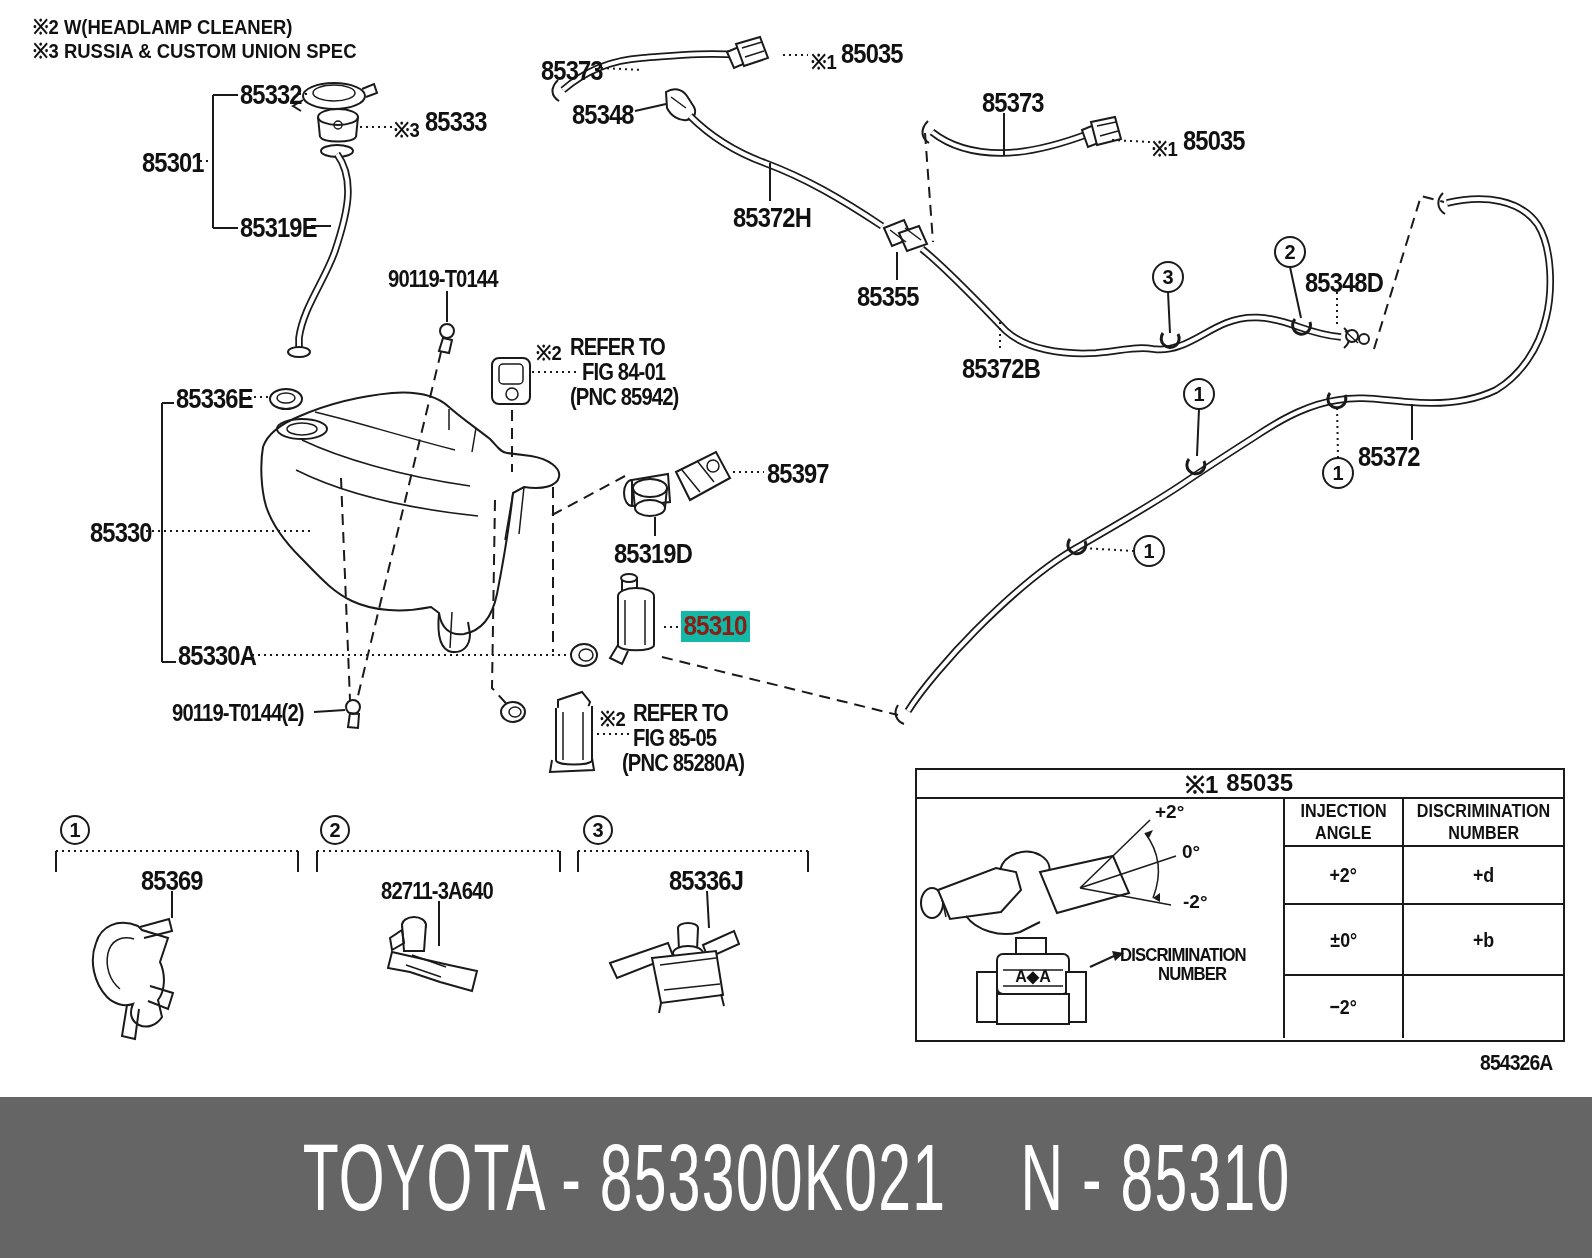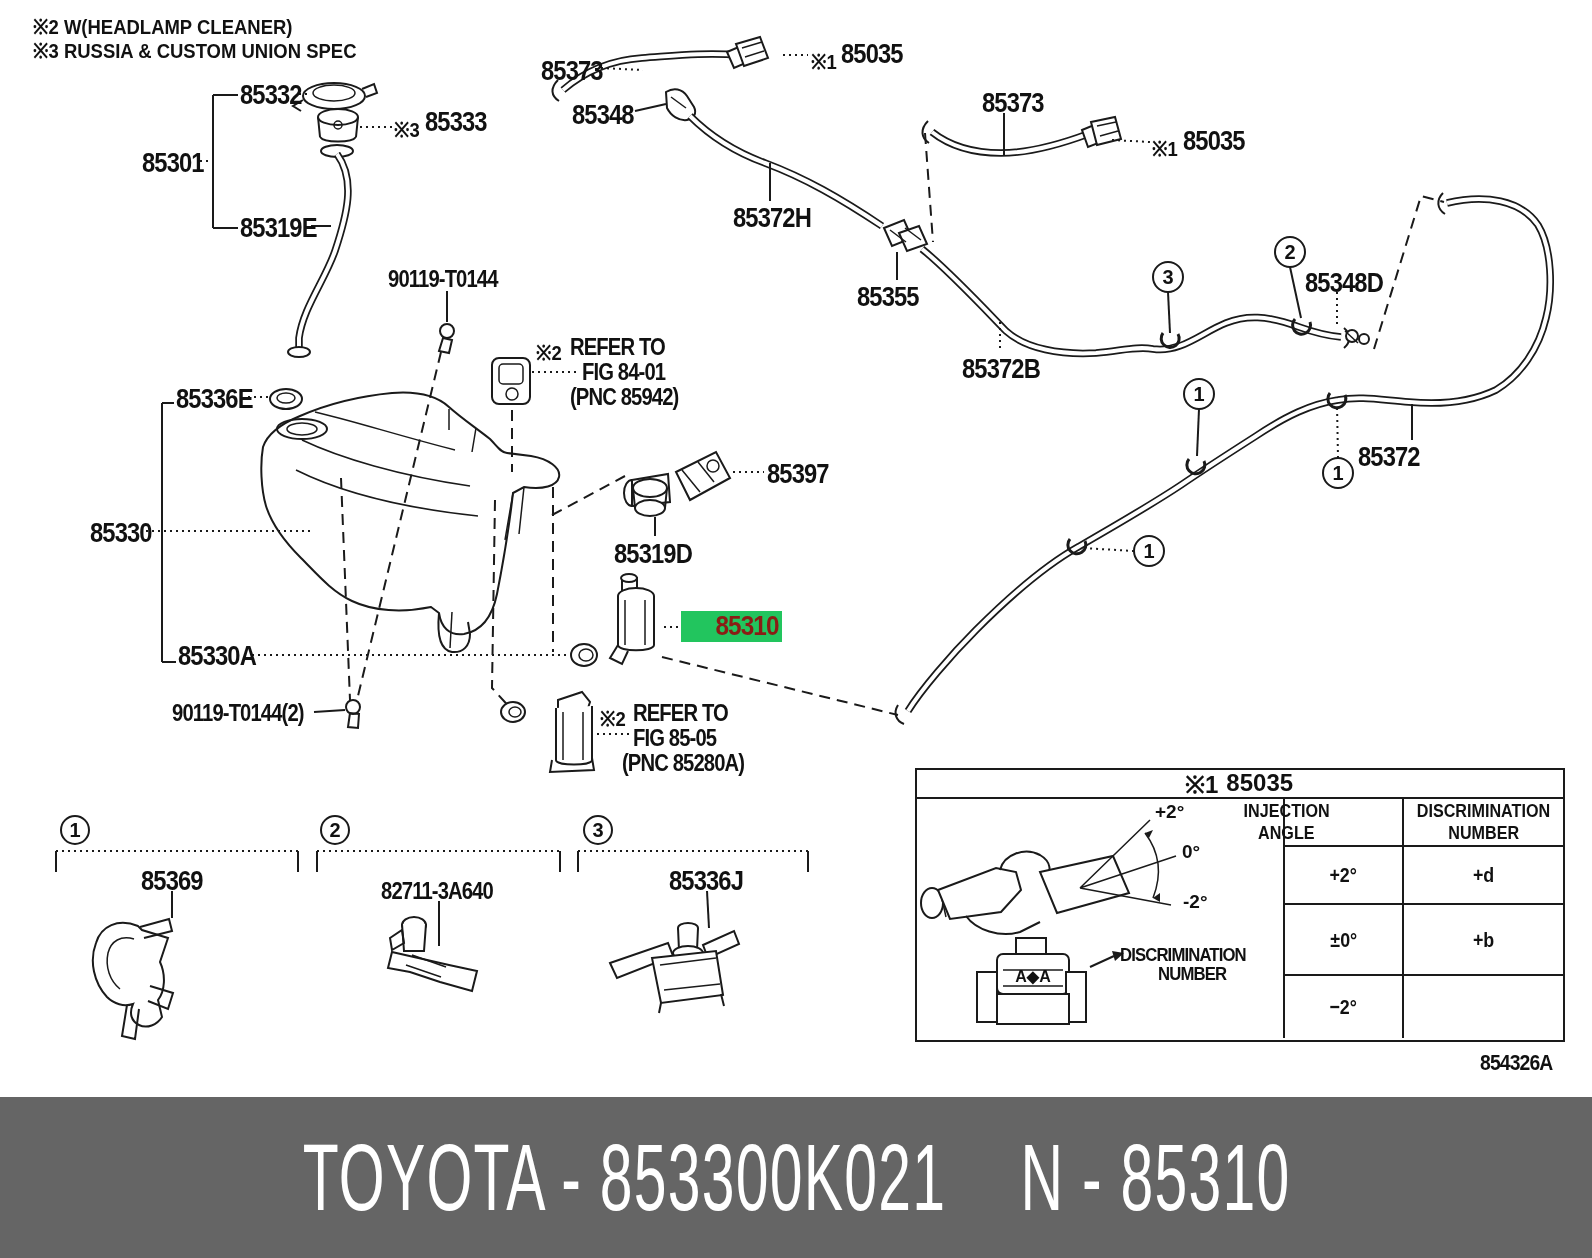--- a/index.html
+++ b/index.html
@@ -353,21 +353,21 @@
   <div class="lbl sm" style="left:172px;top:700px">90119-T0144(2)</div>
 
   <div class="lbl note" style="left:536px;top:338px">※2</div>
   <div class="lbl sm" style="left:570px;top:334px">REFER TO</div>
   <div class="lbl sm" style="left:582px;top:359px">FIG 84-01</div>
   <div class="lbl sm" style="left:570px;top:384px">(PNC 85942)</div>
 
   <div class="lbl" style="left:767px;top:459px">85397</div>
   <div class="lbl" style="left:614px;top:539px">85319D</div>
 
-  <div class="hl" style="left: 681px; top: 611px; width: 69px; height: 31px; background: #22c55e; padding-left: 32px;">
+  <div class="hl" style="left: 681px; top: 611px; width: 69px; height: 31px; background: #14b8a6;">
     <span style="color: rgb(138, 29, 21);">85310</span>
   </div>
 
   <div class="lbl note" style="left:600px;top:704px">※2</div>
   <div class="lbl sm" style="left:633px;top:700px">REFER TO</div>
   <div class="lbl sm" style="left:633px;top:725px">FIG 85-05</div>
   <div class="lbl sm" style="left:622px;top:750px">(PNC 85280A)</div>
 
   <div class="lbl" style="left:141px;top:866px">85369</div>
   <div class="lbl sm" style="left:381px;top:878px">82711-3A640</div>
@@ -391,21 +391,21 @@
   <div class="tline" style="left:1283px;top:797px;width:2px;height:241px"></div>
   <div class="tline" style="left:1402px;top:797px;width:2px;height:241px"></div>
   <div class="tline" style="left:1283px;top:845px;width:280px;height:2px"></div>
   <div class="tline" style="left:1283px;top:903px;width:280px;height:2px"></div>
   <div class="tline" style="left:1283px;top:974px;width:280px;height:2px"></div>
 
   <div class="tcell" style="left:915px;top:769px;width:648px;height:28px;flex-direction:row;gap:8px;font-size:24px">
     <span>※1</span>
     <span>85035</span>
   </div>
-  <div class="tcell" style="left:1228px;top:800px;width:117px;height:44px;font-size:19px">
+  <div class="tcell" style="left:1285px;top:800px;width:117px;height:44px;font-size:19px">
     <div class="cl">INJECTION</div>
     <div class="cl">ANGLE</div>
   </div>
   <div class="tcell" style="left:1404px;top:800px;width:159px;height:44px;font-size:19px">
     <div class="cl">DISCRIMINATION</div>
     <div class="cl">NUMBER</div>
   </div>
   <div class="tcell" style="left:1285px;top:847px;width:117px;height:56px;font-size:21px">
       <div class="cl">+2°</div>
     </div>

